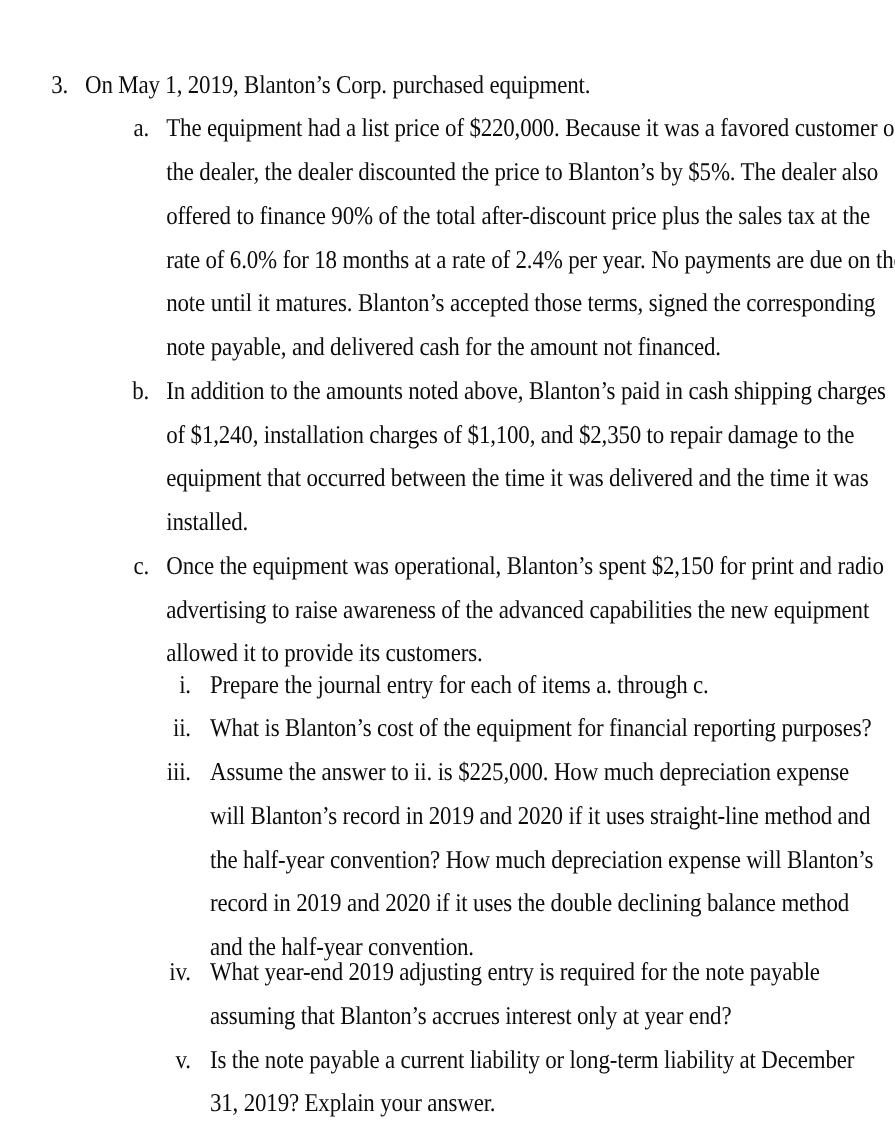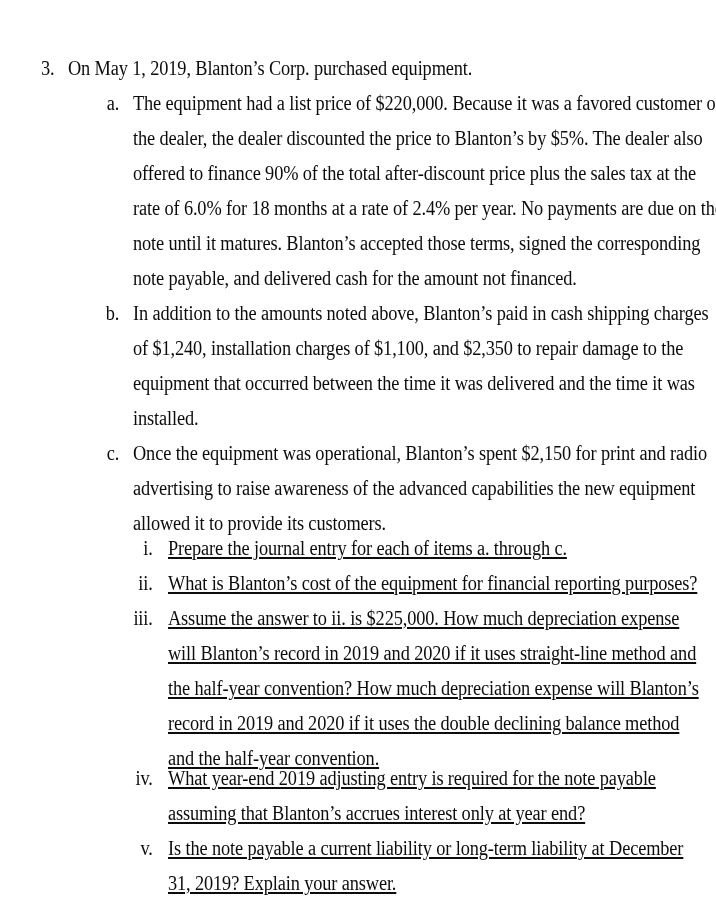--- a/index.html
+++ b/index.html
@@ -86,21 +86,20 @@
     position: absolute;
     left: 108px;
     top: 0;
     width: 50px;
     text-align: right;
   }
   .lvl3 .body {
     position: absolute;
     left: 168px;
     top: 0;
-    text-decoration: underline;
   }
 
   .line { display: block; }
 </style>
 </head>
 <body>
 
 <div class="page">
 
   <div class="lvl1">

